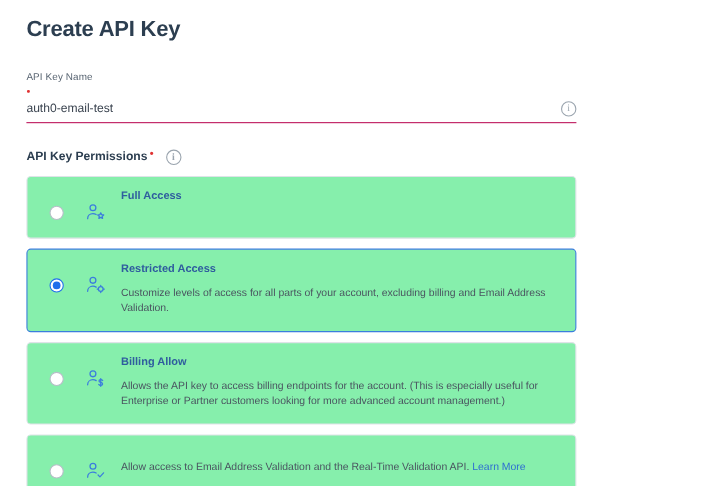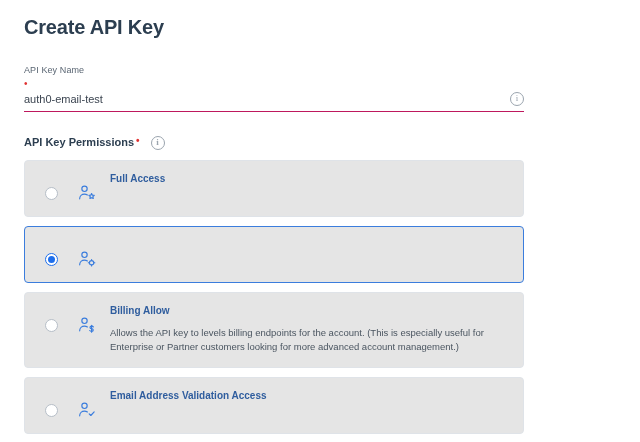--- a/index.html
+++ b/index.html
@@ -95,21 +95,21 @@
     margin-left: -3px;
   }
 
   .options {
     margin-top: 10px;
   }
   .option {
     position: relative;
     border: 1px solid #dfe3e8;
     border-radius: 4px;
-    background: #e5e5e5;
+    background: #86efac;
     margin-bottom: 9px;
     padding: 12px 14px 13px 14px;
     display: flex;
     align-items: flex-start;
     box-sizing: border-box;
   }
   .option.selected {
     border-color: #3b7ddd;
   }
   .radio {
@@ -212,46 +212,52 @@
     <div class="option selected">
       <span class="radio"></span>
       <span class="person-icon">
         <svg width="20" height="20" viewBox="0 0 24 24" fill="none" stroke="#3b7ddd" stroke-width="1.4" stroke-linecap="round" stroke-linejoin="round">
           <circle cx="9" cy="7" r="3.2"></circle>
           <path d="M3.2 19c0-3.3 2.6-5.6 5.8-5.6 1.3 0 2.5.4 3.5 1"></path>
           <circle cx="17.5" cy="16.5" r="2.6"></circle>
           <path d="M17.5 12.6v1M17.5 19.4v1M13.6 16.5h1M20.4 16.5h1"></path>
         </svg>
       </span>
+      <div class="opt-body">
+        <div class="opt-title">Restricted Access</div>
+        <div class="opt-desc">Customize levels of access for all parts of your account, excluding billing and Email Address Validation.</div>
+      </div>
     </div>
 
     <div class="option">
       <span class="radio"></span>
       <span class="person-icon">
         <svg width="20" height="20" viewBox="0 0 24 24" fill="none" stroke="#3b7ddd" stroke-width="1.4" stroke-linecap="round" stroke-linejoin="round">
           <circle cx="9" cy="7" r="3.2"></circle>
           <path d="M3.2 19c0-3.3 2.6-5.6 5.8-5.6 1.3 0 2.5.4 3.5 1"></path>
           <path d="M17.5 12.4v8.2"></path>
           <path d="M19.6 14.3c-.4-.6-1.2-.9-2.1-.9-1.1 0-1.9.6-1.9 1.5s.8 1.3 1.9 1.5c1.1.2 2 .6 2 1.6s-.9 1.6-2 1.6c-1 0-1.8-.4-2.2-1"></path>
         </svg>
       </span>
       <div class="opt-body">
         <div class="opt-title">Billing Allow</div>
-        <div class="opt-desc">Allows the API key to levels billing endpoints for the account. (This is especially useful for Enterprise or Partner customers looking for more advanced account management.)</div>
+        <div class="opt-desc">Allows the API key to access billing endpoints for the account. (This is especially useful for Enterprise or Partner customers looking for more advanced account management.)</div>
       </div>
     </div>
 
     <div class="option">
       <span class="radio"></span>
       <span class="person-icon">
         <svg width="20" height="20" viewBox="0 0 24 24" fill="none" stroke="#3b7ddd" stroke-width="1.4" stroke-linecap="round" stroke-linejoin="round">
           <circle cx="9" cy="7" r="3.2"></circle>
           <path d="M3.2 19c0-3.3 2.6-5.6 5.8-5.6 1.3 0 2.5.4 3.5 1"></path>
           <path d="M14.6 16.6l2 2 4-4.4"></path>
         </svg>
       </span>
       <div class="opt-body">
-        <div class="opt-title">Email Address Validation Access</div>
+        <div class="opt-desc">
+          <span>Allow access to Email Address Validation and the Real-Time Validation API. </span><a class="opt-link" href="#">Learn More</a>
+        </div>
       </div>
     </div>
 
   </div>
 </div>
 
 </body></html>

